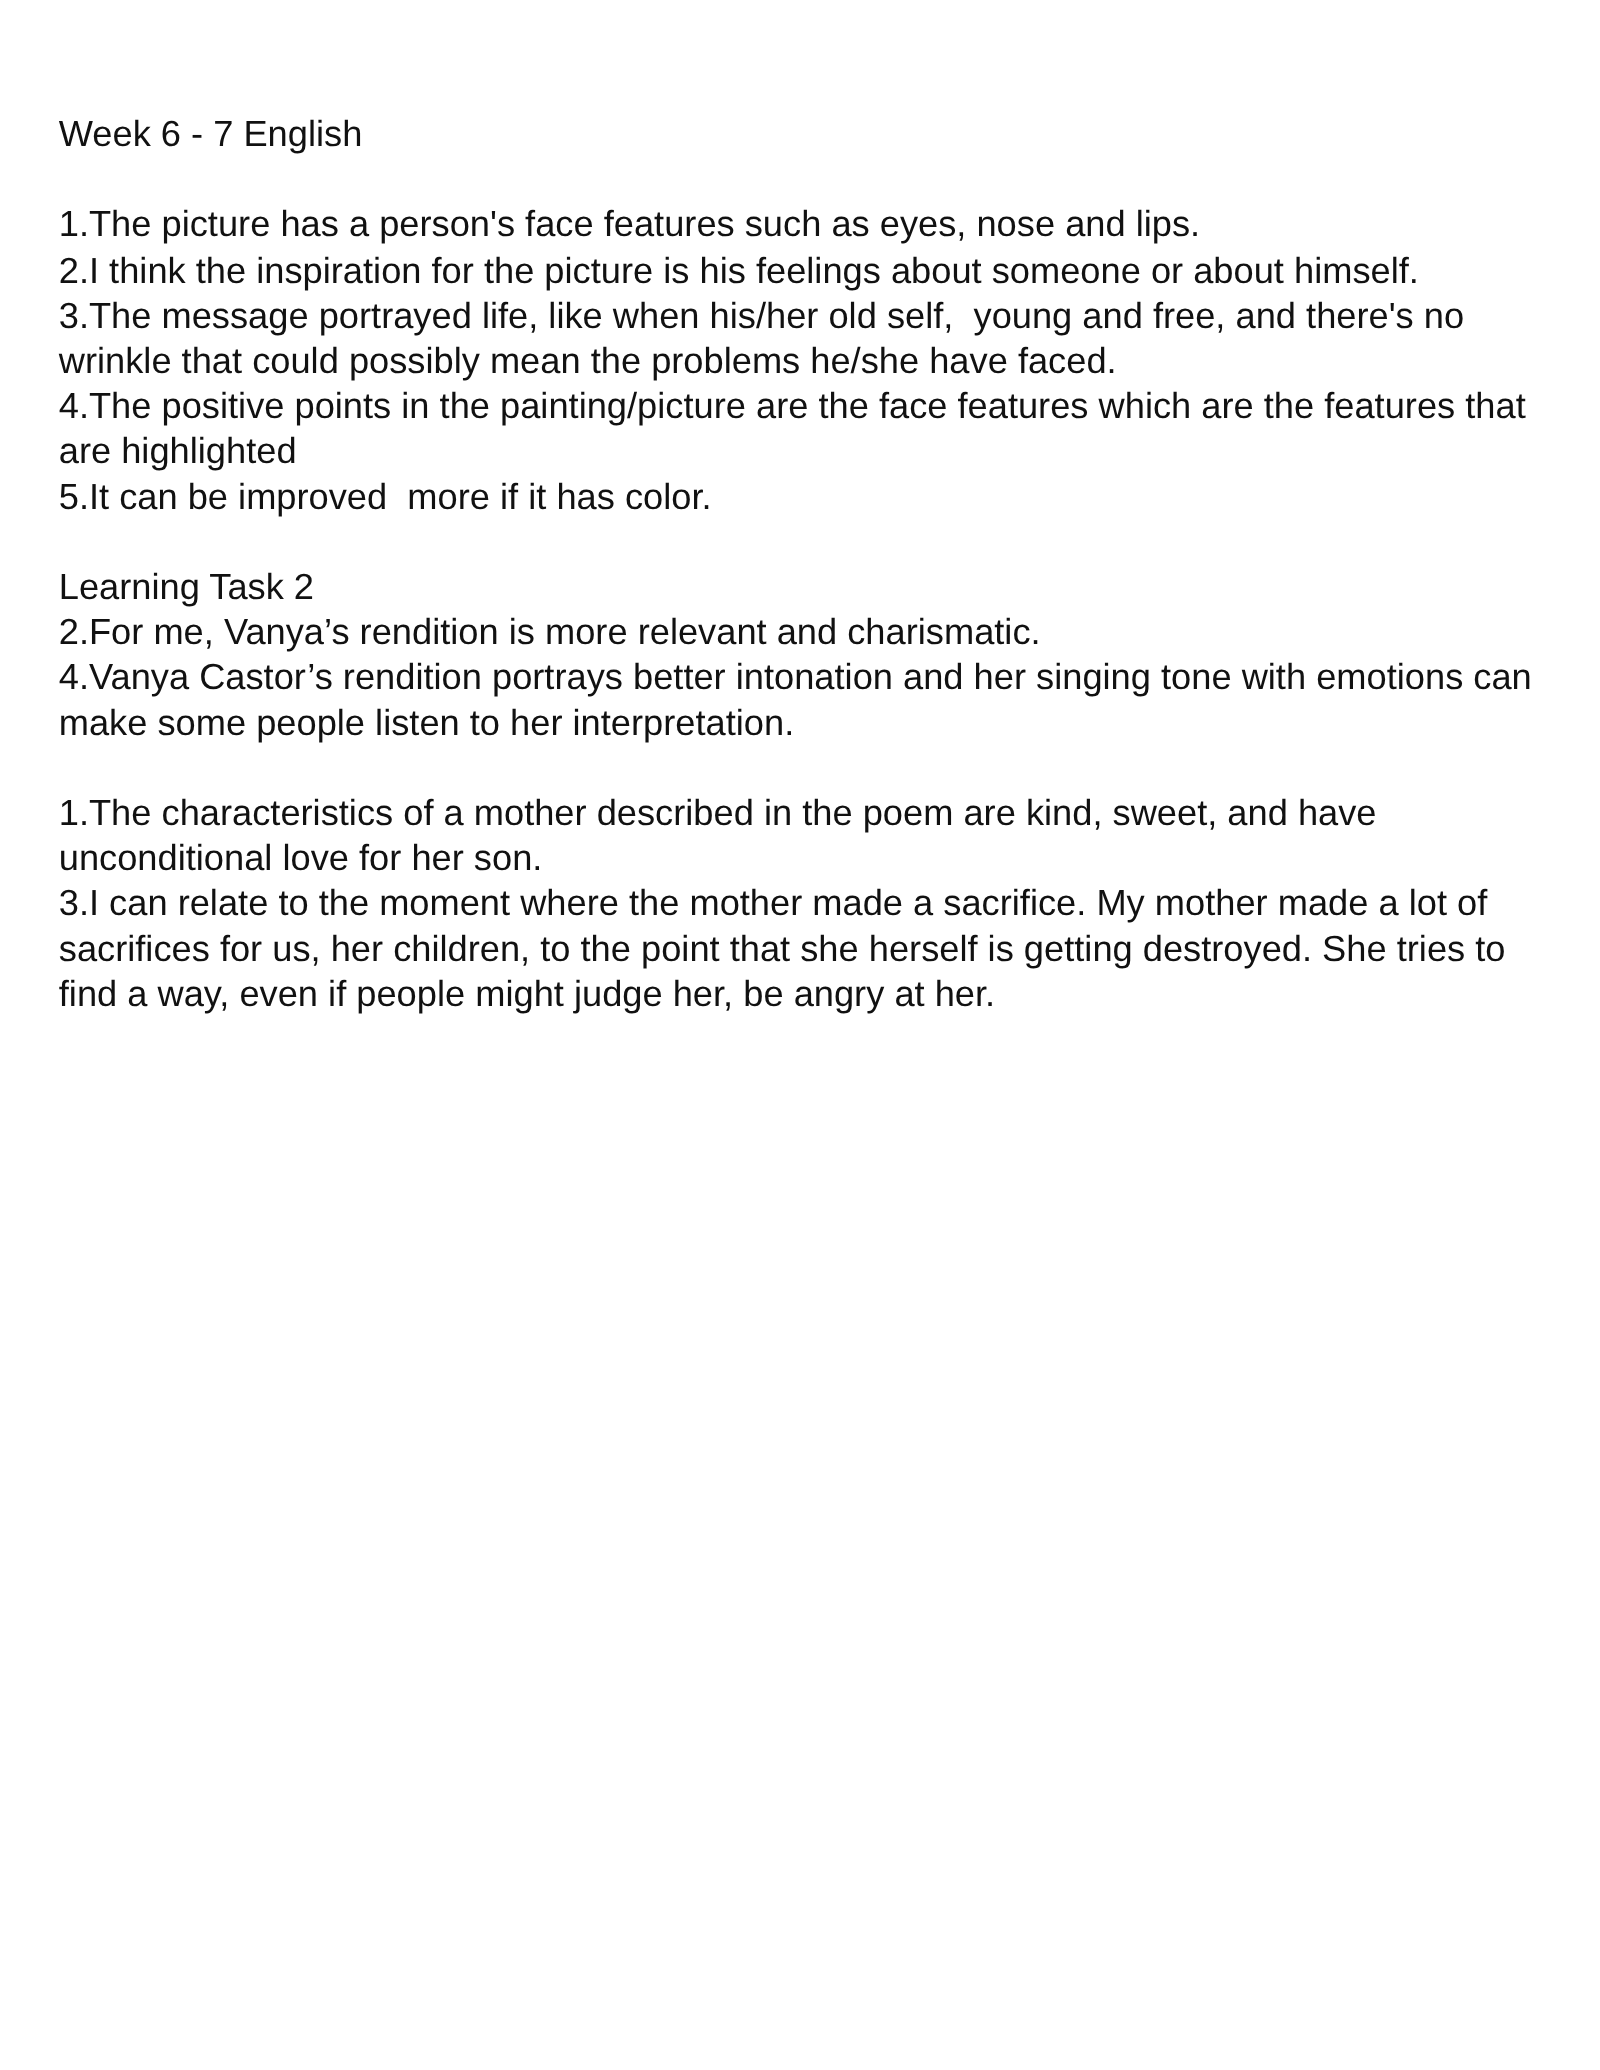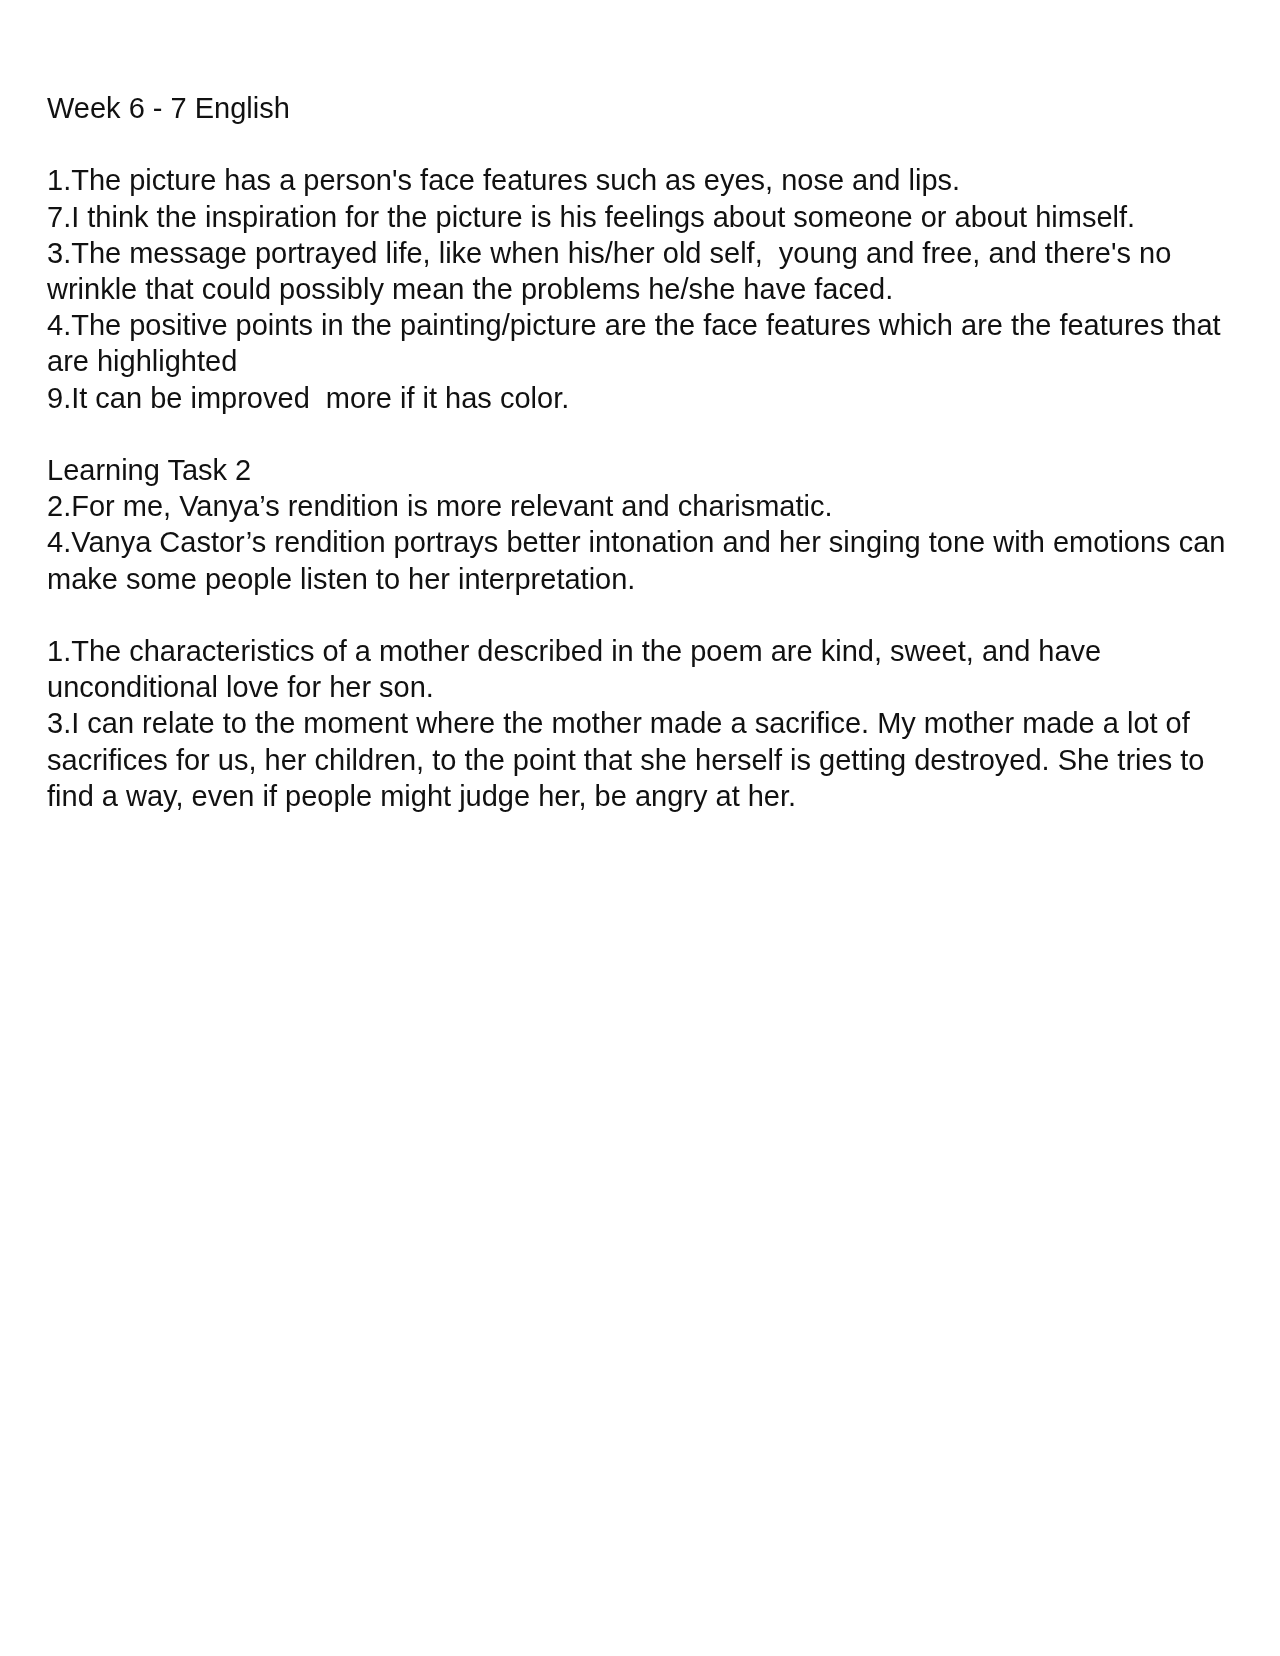--- a/index.html
+++ b/index.html
@@ -20,24 +20,24 @@
 </style>
 </head>
 <body>
 
 <div class="page">
   <span class="line">Week 6 - 7 English</span>
   <div class="blank"></div>
 
   <div class="section">
     <span class="line">1.The picture has a person's face features such as eyes, nose and lips.</span>
-    <span class="line">7.I think the inspiration for the picture is his feelings about someone or about himself.</span>
+    <span class="line">2.I think the inspiration for the picture is his feelings about someone or about himself.</span>
     <span class="line">3.The message portrayed life, like when his/her old self,  young and free, and there's no wrinkle that could possibly mean the problems he/she have faced.</span>
     <span class="line">4.The positive points in the painting/picture are the face features which are the features that are highlighted</span>
-    <span class="line">9.It can be improved  more if it has color.</span>
+    <span class="line">5.It can be improved  more if it has color.</span>
   </div>
   <div class="blank"></div>
 
   <div class="section">
     <span class="line">Learning Task 2</span>
     <span class="line">2.For me, Vanya’s rendition is more relevant and charismatic.</span>
     <span class="line">4.Vanya Castor’s rendition portrays better intonation and her singing tone with emotions can make some people listen to her interpretation.</span>
   </div>
   <div class="blank"></div>
 

